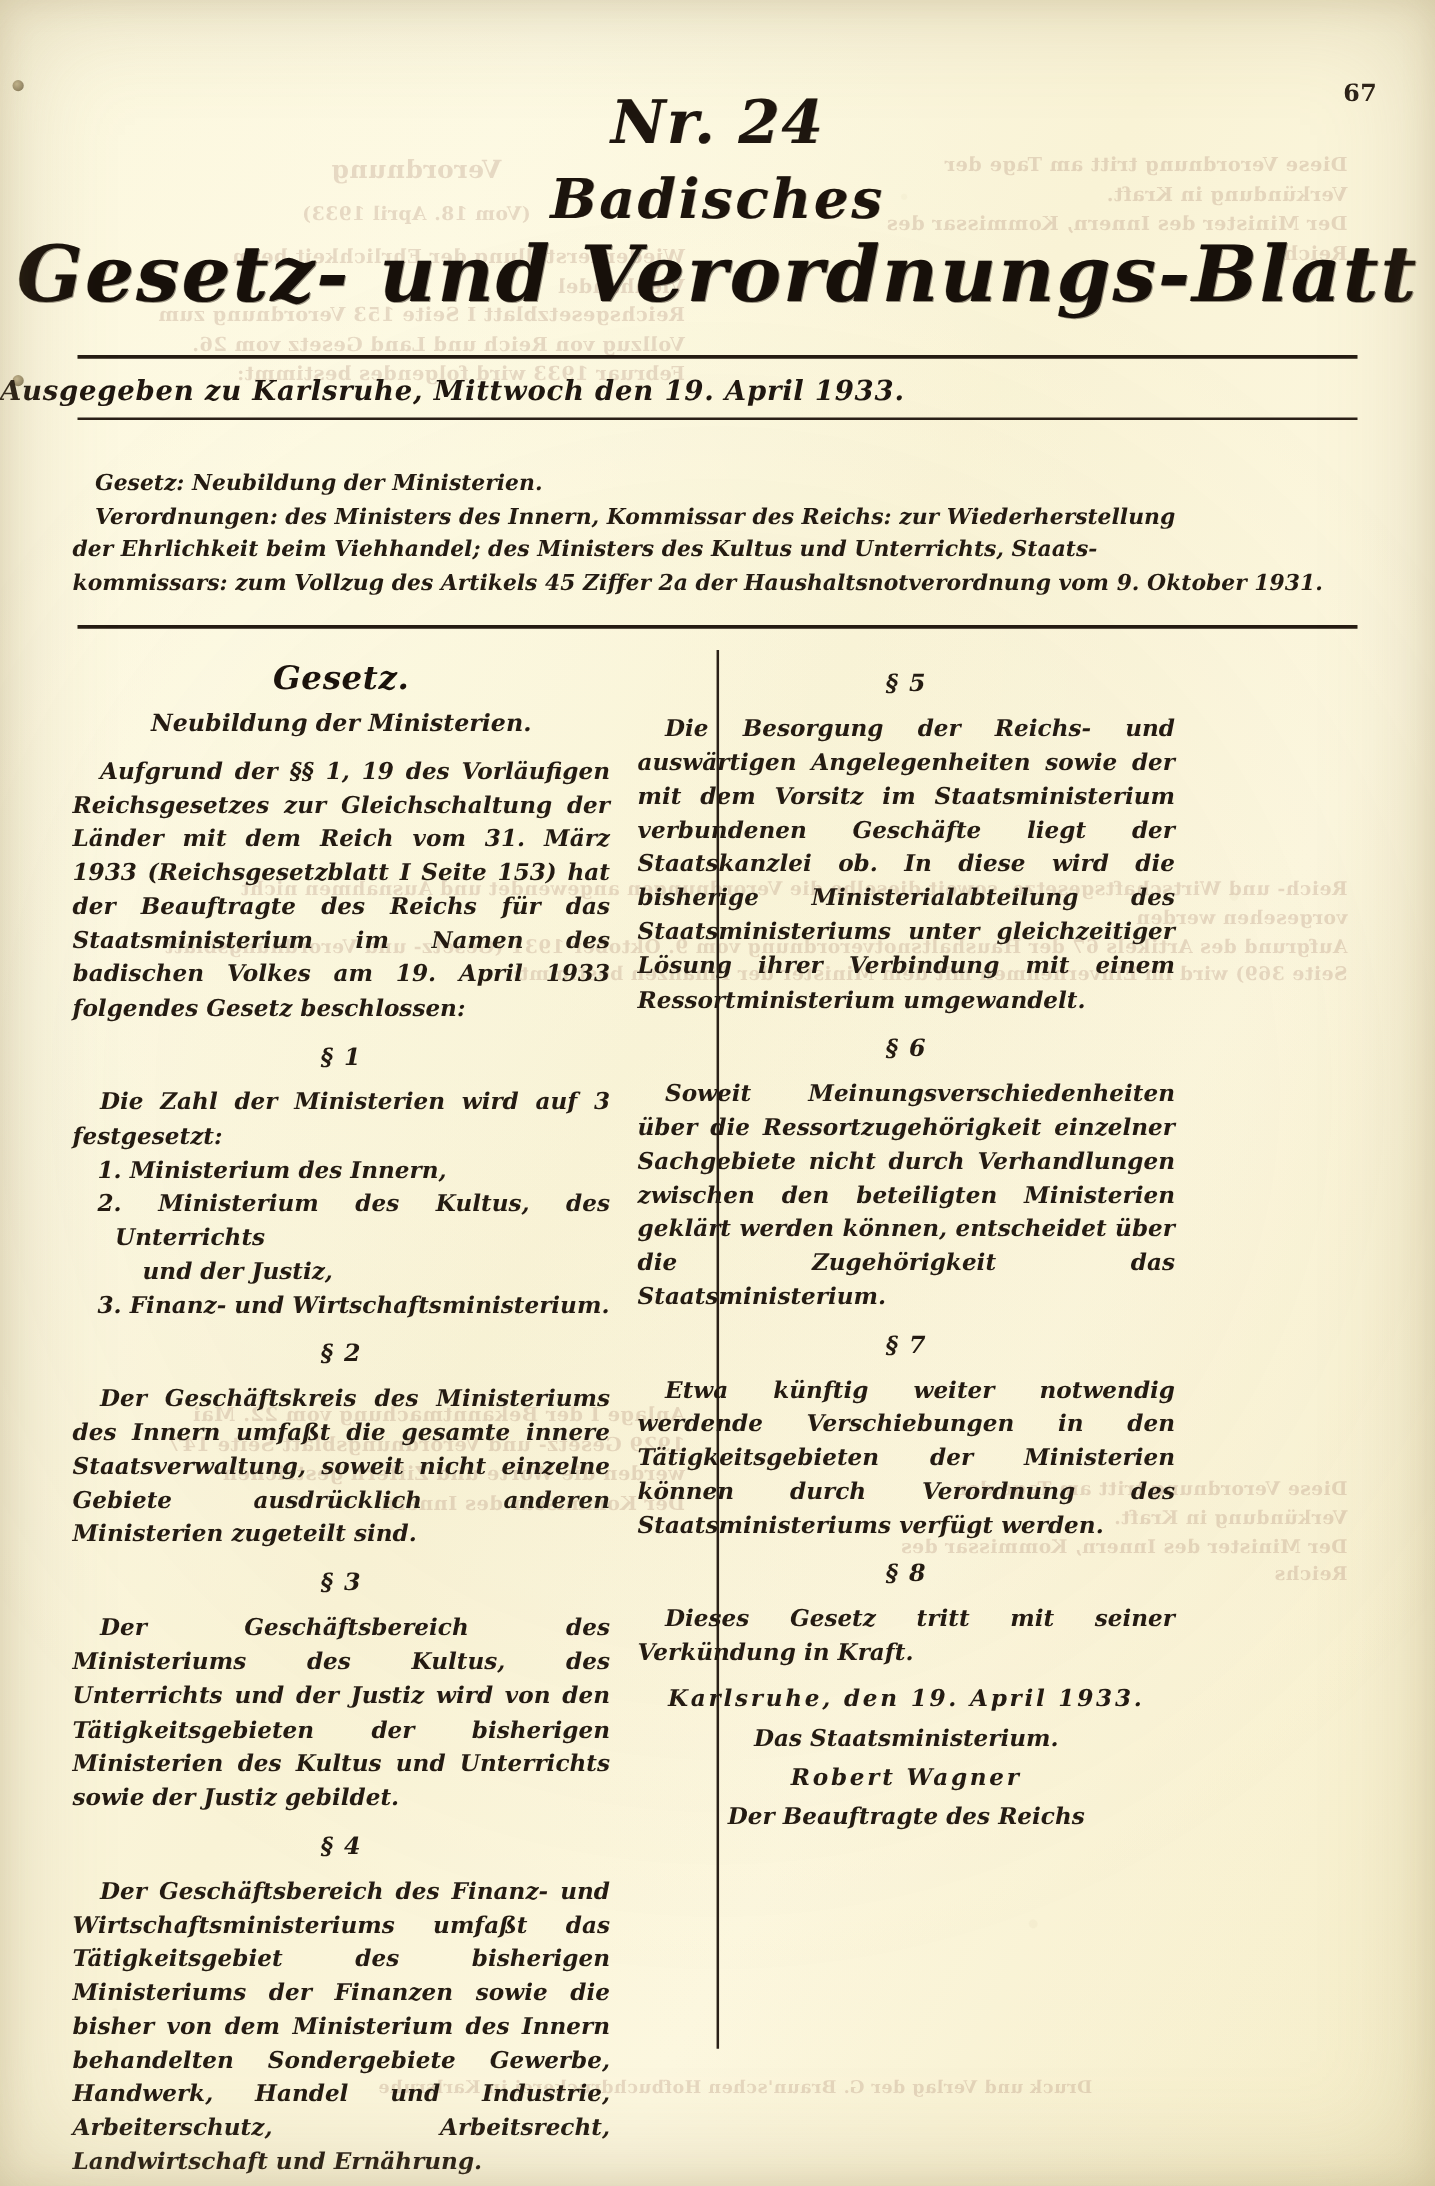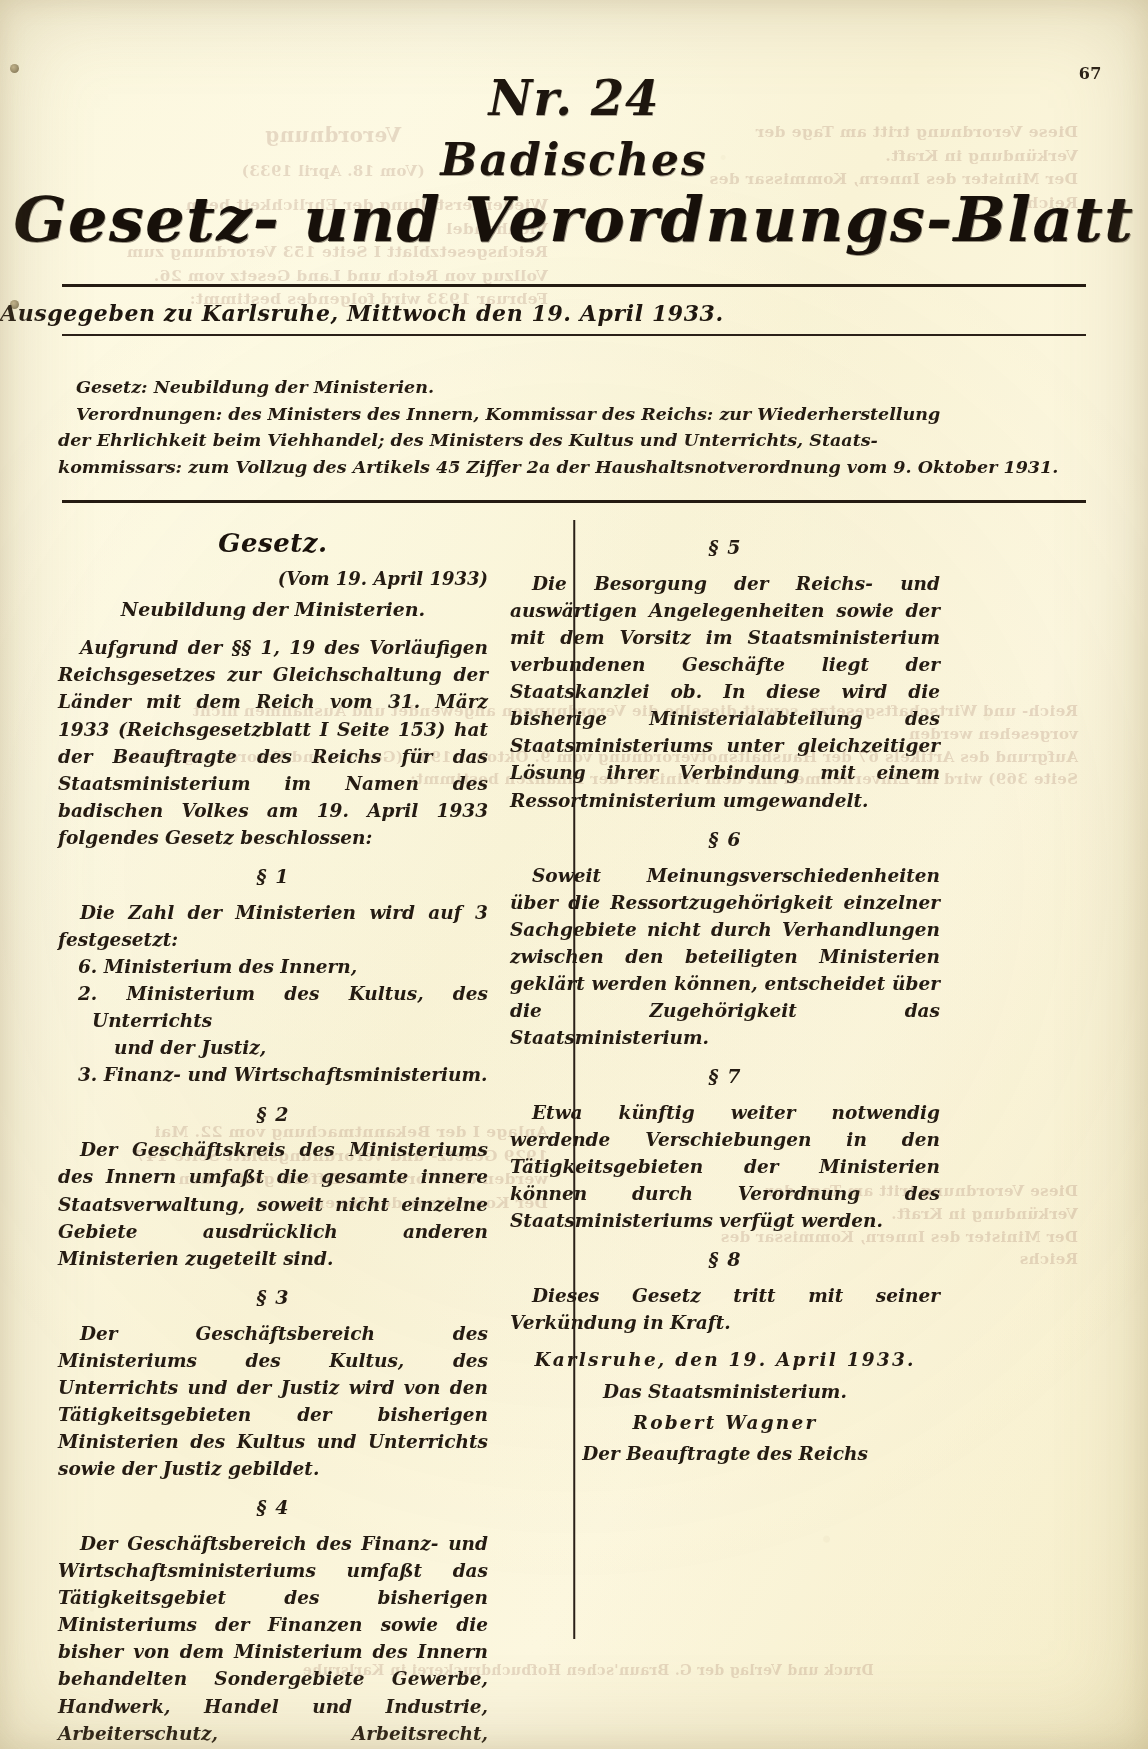--- a/index.html
+++ b/index.html
@@ -85,21 +85,21 @@
   }
   .punch.p1 { top: 64px; }
   .punch.p2 { top: 300px; }
 
   
   .folio {
     position: absolute;
     right: 46px;
     top: 64px;
     font-family: "DejaVu Serif", serif;
-    font-size: 16px;
+    font-size: 19px;
     font-weight: 700;
     letter-spacing: 0.5px;
     color: #2a2017;
   }
 
   
   .masthead {
     position: absolute;
     left: 0;
     right: 0;
@@ -311,28 +311,27 @@
     <p>der Ehrlichkeit beim Viehhandel; des Ministers des Kultus und Unterrichts, Staats-</p>
     <p>kommissars: zum Vollzug des Artikels 45 Ziffer 2a der Haushaltsnotverordnung vom 9. Oktober 1931.</p>
   </div>
 
   <div class="rule-thick" style="top:500px"></div>
 
   <div class="col-divider"></div>
 
   <div class="col col-left fraktur">
     <div class="sec-head">Gesetz.</div>
-    <div class="dateline">(Vom 19. April 1933)</div>
     <div class="subtitle">Neubildung der Ministerien.</div>
 
     <p class="indent">Aufgrund der §§ 1, 19 des Vorläufigen Reichsgesetzes zur Gleichschaltung der Länder mit dem Reich vom 31. März 1933 (Reichsgesetzblatt I Seite 153) hat der Beauftragte des Reichs für das Staatsministerium im Namen des badischen Volkes am 19. April 1933 folgendes Gesetz beschlossen:</p>
 
     <div class="paragraph-mark">§ 1</div>
     <p class="indent">Die Zahl der Ministerien wird auf 3 festgesetzt:</p>
-    <p class="list-item">6. Ministerium des Innern,</p>
+    <p class="list-item">1. Ministerium des Innern,</p>
     <p class="list-item">2. Ministerium des Kultus, des Unterrichts</p>
     <p class="list-cont">und der Justiz,</p>
     <p class="list-item">3. Finanz- und Wirtschaftsministerium.</p>
 
     <div class="paragraph-mark">§ 2</div>
     <p class="indent">Der Geschäftskreis des Ministeriums des Innern umfaßt die gesamte innere Staatsverwaltung, soweit nicht einzelne Gebiete ausdrücklich anderen Ministerien zugeteilt sind.</p>
 
     <div class="paragraph-mark">§ 3</div>
     <p class="indent">Der Geschäftsbereich des Ministeriums des Kultus, des Unterrichts und der Justiz wird von den Tätigkeitsgebieten der bisherigen Ministerien des Kultus und Unterrichts sowie der Justiz gebildet.</p>
 

